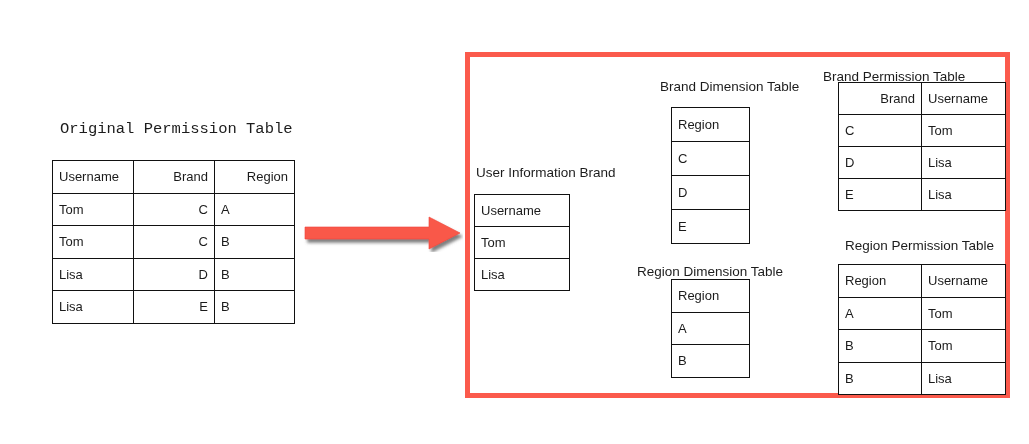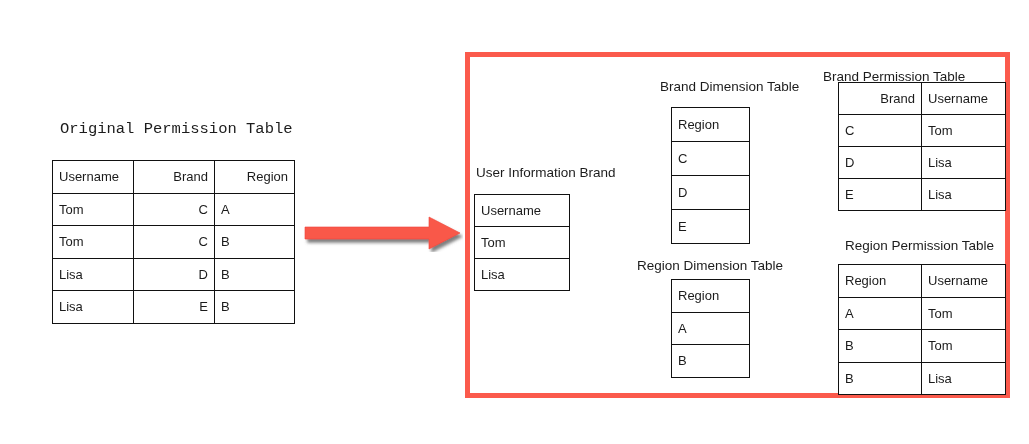--- a/index.html
+++ b/index.html
@@ -68,21 +68,21 @@
 
   
   #user-info-title{left:476px;top:165px;}
   #user-info-table{left:474px;top:194px;width:96px;}
   #user-info-table td{height:31px;}
 
   #brand-dim-title{left:660px;top:79px;}
   #brand-dim-table{left:671px;top:107px;width:79px;}
   #brand-dim-table td{height:33px;}
 
-  #region-dim-title{left:637px;top:258px;text-align:center;}
+  #region-dim-title{left:637px;top:264px;text-align:center;}
   #region-dim-table{left:671px;top:279px;width:79px;}
   #region-dim-table td{height:31.5px;}
 
   #brand-perm-title{left:823px;top:69px;}
   #brand-perm-table{left:838px;top:82px;width:167px;}
   #brand-perm-table td{height:31px;}
   #brand-perm-table col.k{width:83px;}
   #brand-perm-table col.v{width:84px;}
 
   #region-perm-title{left:845px;top:238px;}

